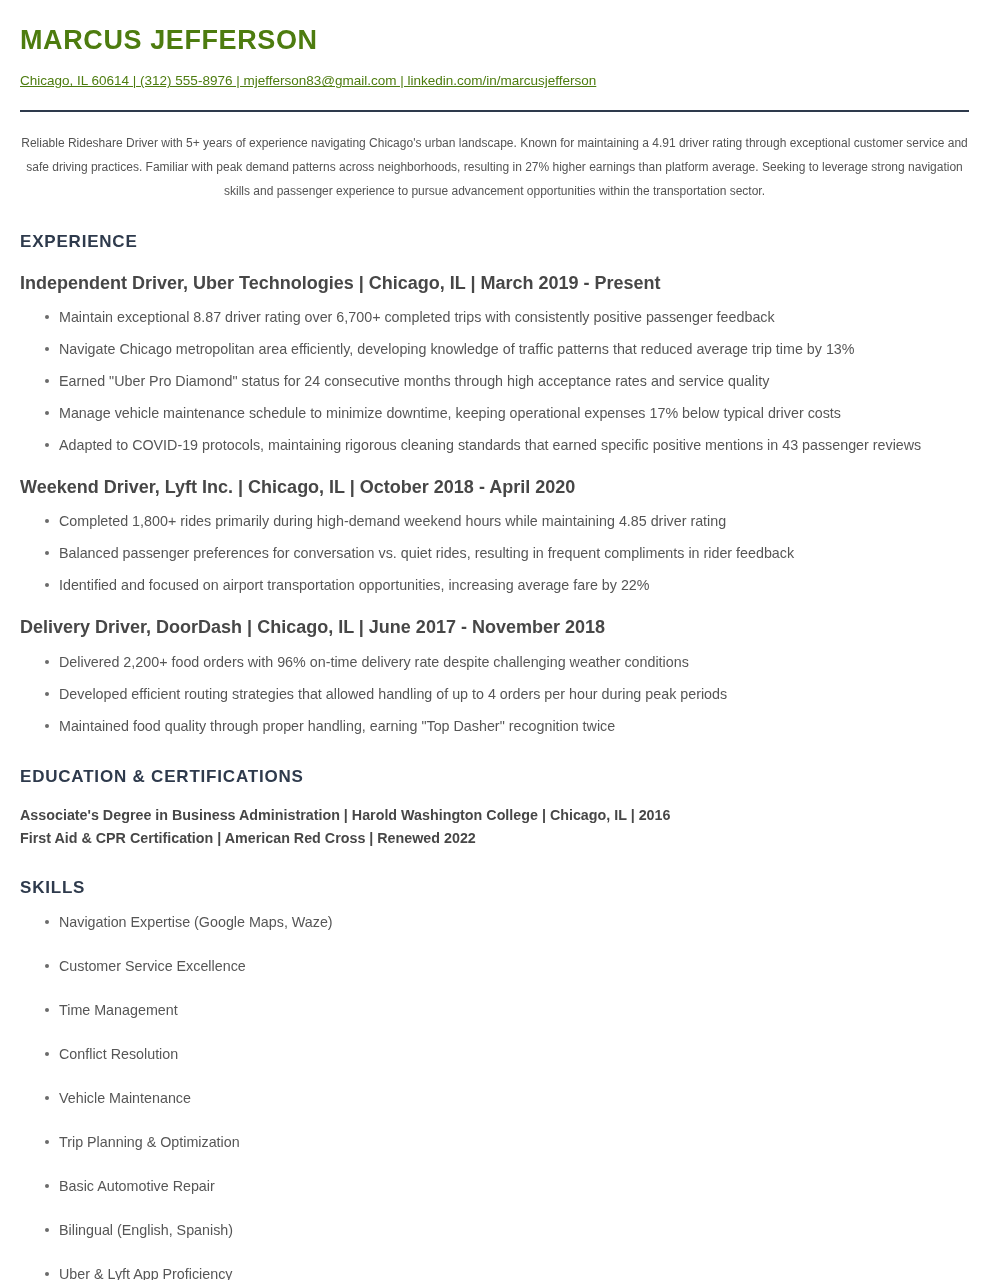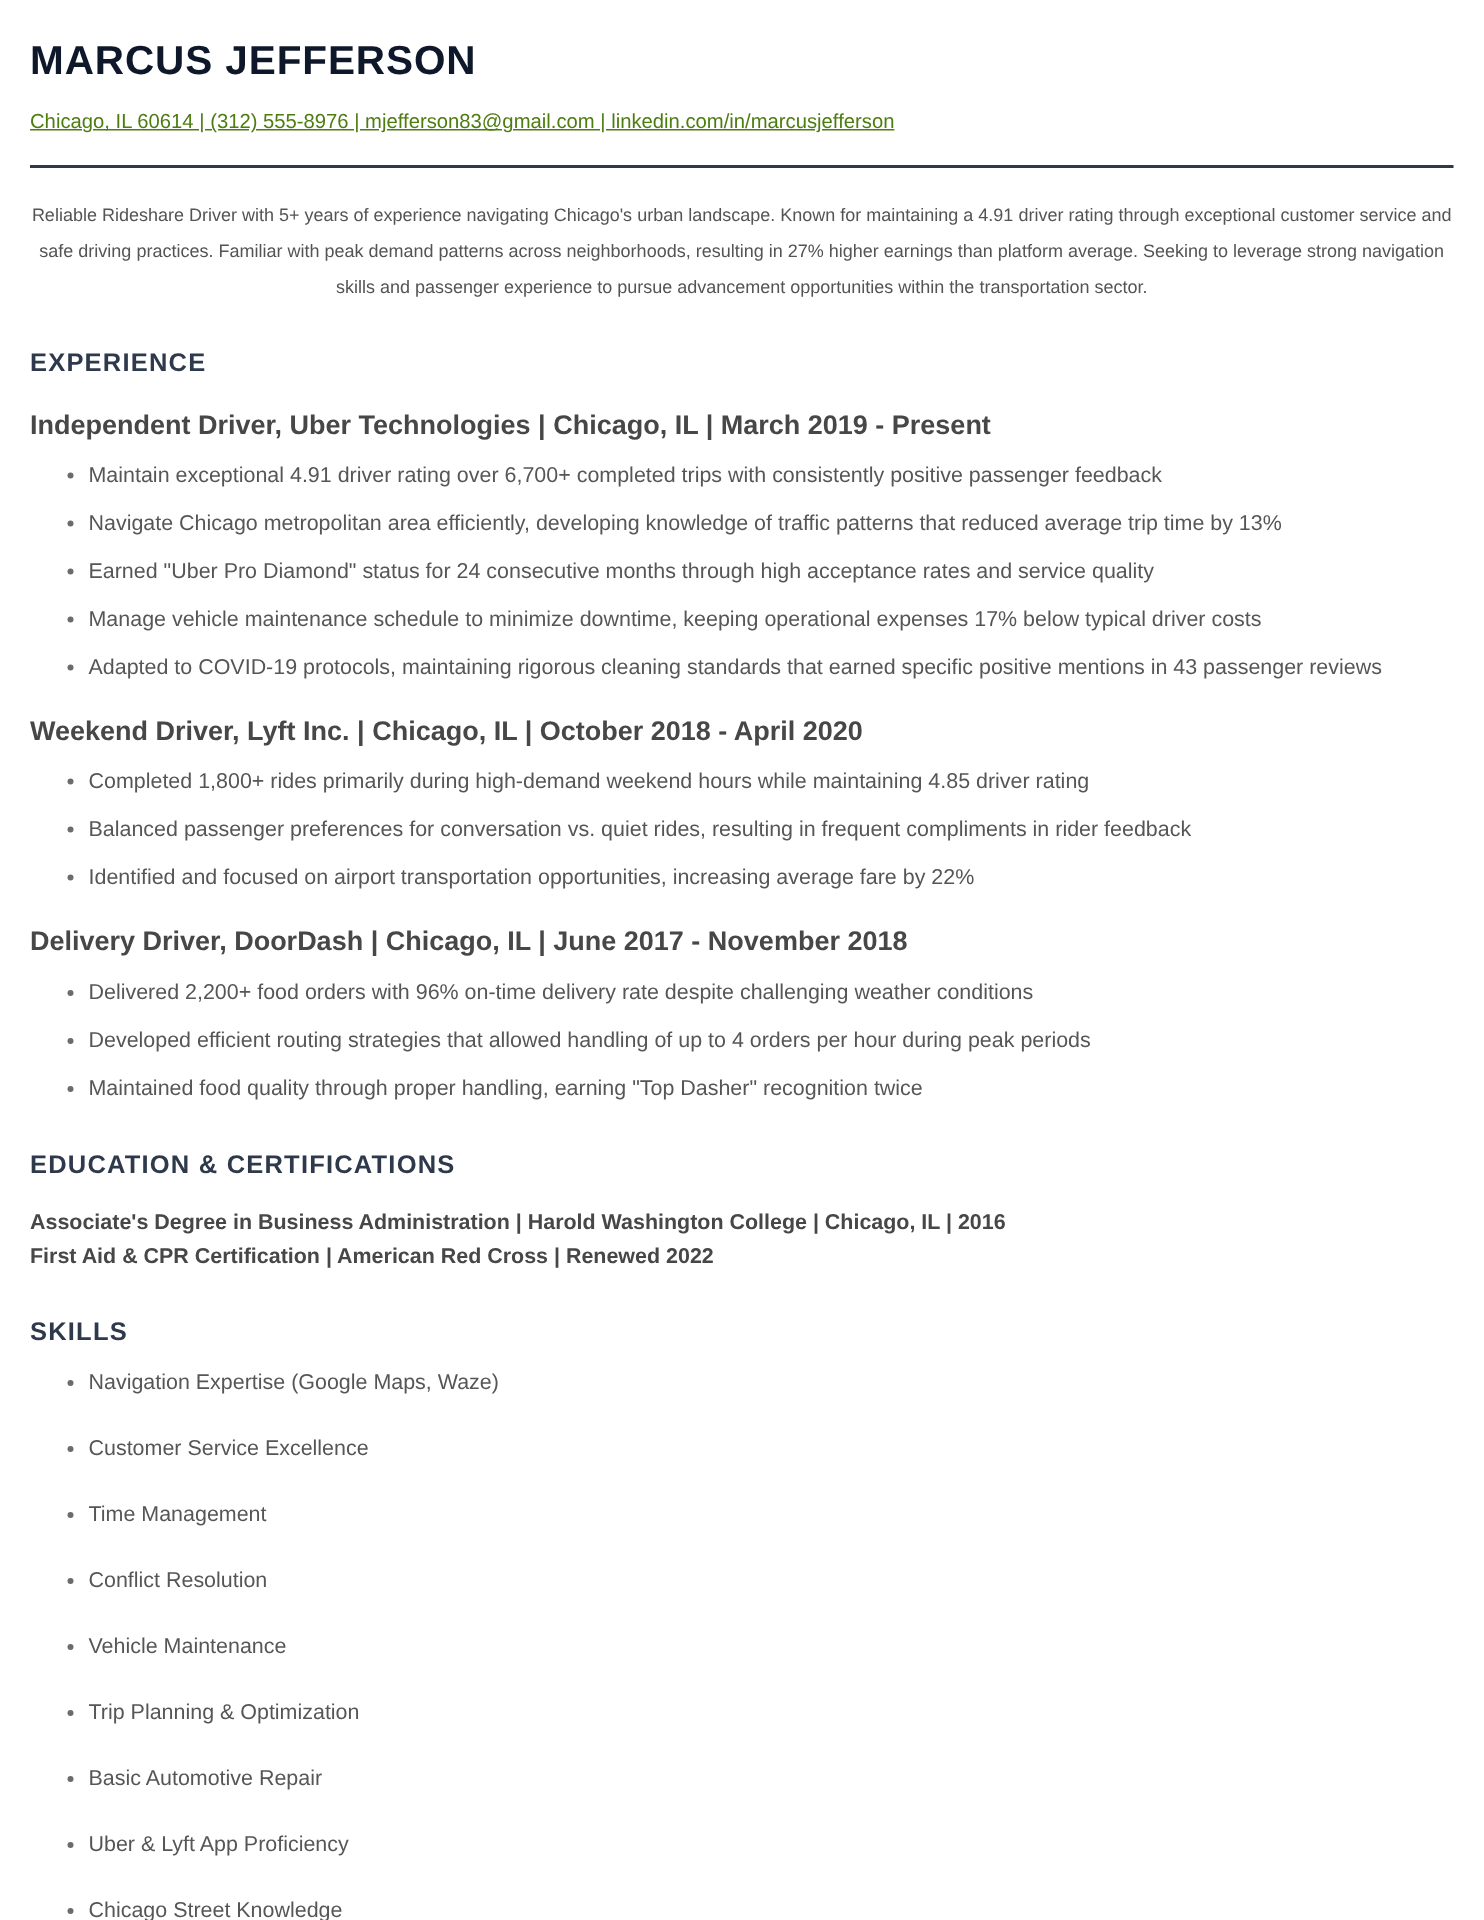--- a/index.html
+++ b/index.html
@@ -18,21 +18,21 @@
   }
   .page {
     padding: 0 20px;
   }
 
   
   .name {
     font-size: 27px;
     font-weight: bold;
     letter-spacing: 0.6px;
-    color: #0f172a;
+    color: #4d7c0f;
     margin: 24px 0 0 0;
     line-height: 1.2;
   }
   .contact {
     font-size: 13.5px;
     color: #4d7c0f;
     margin: 16px 0 0 0;
     line-height: 1.4;
     text-decoration: underline;
   }
@@ -115,21 +115,21 @@
 
   <div class="rule"></div>
 
   <p class="summary">Reliable Rideshare Driver with 5+ years of experience navigating Chicago's urban landscape. Known for maintaining a 4.91 driver rating through exceptional customer service and safe driving practices. Familiar with peak demand patterns across neighborhoods, resulting in 27% higher earnings than platform average. Seeking to leverage strong navigation skills and passenger experience to pursue advancement opportunities within the transportation sector.</p>
 
   <h2 class="section-title">EXPERIENCE</h2>
 
   <div>
     <div class="entry-title">Independent Driver, Uber Technologies | Chicago, IL | March 2019 - Present</div>
     <ul class="bullets">
-      <li>Maintain exceptional 4.91 driver rating over 6,700+ completed trips with consistently positive passenger feedback</li>
+      <li>Maintain exceptional 8.87 driver rating over 6,700+ completed trips with consistently positive passenger feedback</li>
       <li>Navigate Chicago metropolitan area efficiently, developing knowledge of traffic patterns that reduced average trip time by 13%</li>
       <li>Earned "Uber Pro Diamond" status for 24 consecutive months through high acceptance rates and service quality</li>
       <li>Manage vehicle maintenance schedule to minimize downtime, keeping operational expenses 17% below typical driver costs</li>
       <li>Adapted to COVID-19 protocols, maintaining rigorous cleaning standards that earned specific positive mentions in 43 passenger reviews</li>
     </ul>
   </div>
 
   <div>
     <div class="entry-title">Weekend Driver, Lyft Inc. | Chicago, IL | October 2018 - April 2020</div>
     <ul class="bullets">
@@ -154,17 +154,18 @@
 
   <h2 class="section-title">SKILLS</h2>
   <ul class="bullets skills">
     <li>Navigation Expertise (Google Maps, Waze)</li>
     <li>Customer Service Excellence</li>
     <li>Time Management</li>
     <li>Conflict Resolution</li>
     <li>Vehicle Maintenance</li>
     <li>Trip Planning &amp; Optimization</li>
     <li>Basic Automotive Repair</li>
+    <li>Bilingual (English, Spanish)</li>
     <li>Uber &amp; Lyft App Proficiency</li>
     <li>Chicago Street Knowledge</li>
   </ul>
 
 </div>
 
 </body></html>

